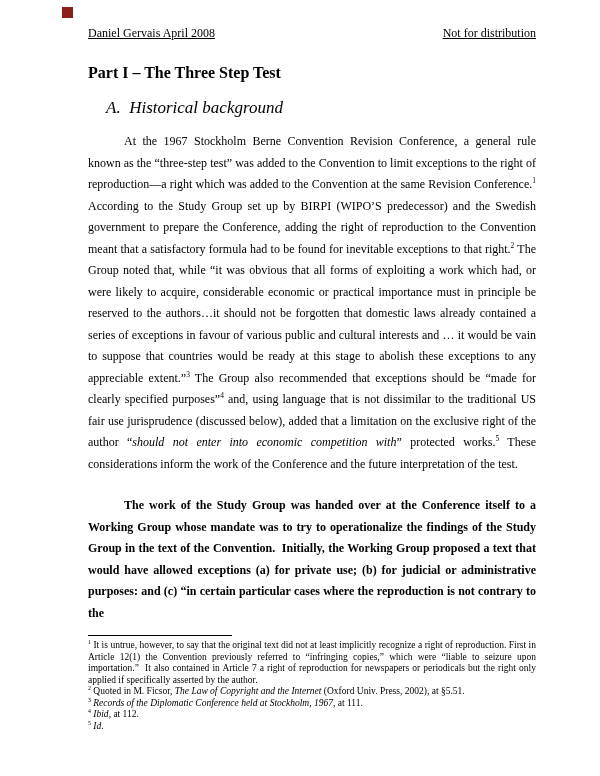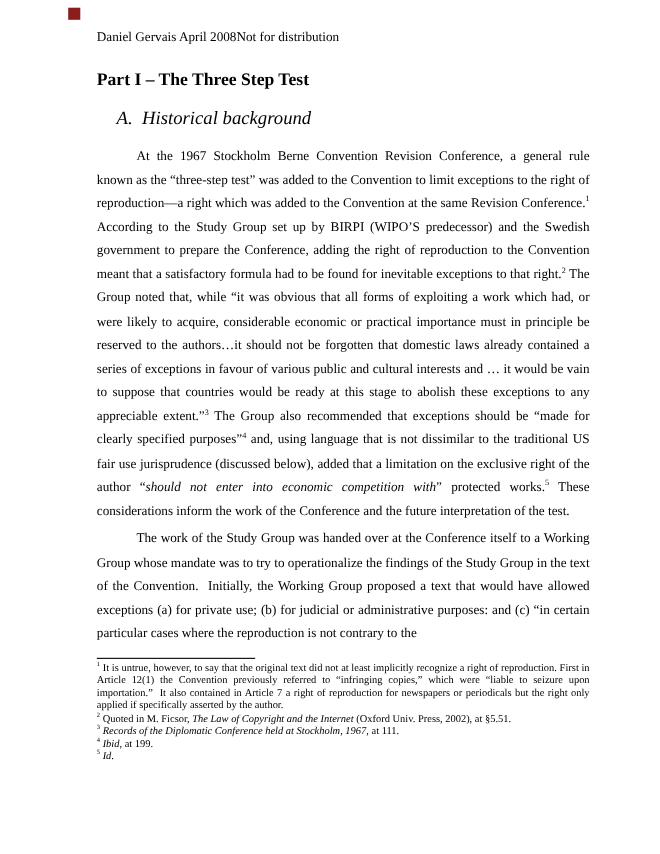--- a/index.html
+++ b/index.html
@@ -16,41 +16,43 @@
   .comment-square {
     position: absolute;
     left: 62px;
     top: 7px;
     width: 11px;
     height: 11px;
   }
   .page { padding: 26px 64px 0 88px; }
   .header {
     display: flex;
+    justify-content: space-between;
     font-size: 12px;
+    text-decoration: underline;
   }
   .title {
     font-size: 16px;
     font-weight: bold;
     margin: 23px 0 0 0;
   }
   .section {
     font-size: 17px;
     font-style: italic;
     font-weight: normal;
     margin: 16px 0 0 18px;
   }
   .body-para {
     font-size: 12px;
     line-height: 21.5px;
     text-align: justify;
     text-indent: 36px;
     margin: 13px 0 0 0;
   }
-  .body-para + .body-para { margin-top: 4px; }
+  .body-para + .body-para { margin-top: 20px; font-weight: bold; }
   sup { font-size: 0.62em; line-height: 0; }
   .footnotes { margin-top: 11px; }
   .fn-rule {
     width: 144px;
     border-top: 1px solid #000;
     margin-bottom: 4px;
   }
   .fn {
     font-size: 9.5px;
     line-height: 11.5px;
@@ -76,17 +78,17 @@
 
   <p class="body-para"><span>At the 1967 Stockholm Berne Convention Revision Conference, a general rule known as the “three-step test” was added to the Convention to limit exceptions to the right of reproduction—a right which was added to the Convention at the same Revision Conference.</span><sup>1</sup><span> According to the Study Group set up by BIRPI (WIPO’S predecessor) and the Swedish government to prepare the Conference, adding the right of reproduction to the Convention meant that a satisfactory formula had to be found for inevitable exceptions to that right.</span><sup>2</sup><span> The Group noted that, while “it was obvious that all forms of exploiting a work which had, or were likely to acquire, considerable economic or practical importance must in principle be reserved to the authors…it should not be forgotten that domestic laws already contained a series of exceptions in favour of various public and cultural interests and … it would be vain to suppose that countries would be ready at this stage to abolish these exceptions to any appreciable extent.”</span><sup>3</sup><span> The Group also recommended that exceptions should be “made for clearly specified purposes”</span><sup>4</sup><span> and, using language that is not dissimilar to the traditional US fair use jurisprudence (discussed below), added that a limitation on the exclusive right of the author “</span><span style="font-style: italic;">should not enter into economic competition with</span><span>” protected works.</span><sup>5</sup><span> These considerations inform the work of the Conference and the future interpretation of the test.</span></p>
 
   <p class="body-para"><span>The work of the Study Group was handed over at the Conference itself to a Working Group whose mandate was to try to operationalize the findings of the Study Group in the text of the Convention.&nbsp; Initially, the Working Group proposed a text that would have allowed exceptions (a) for private use; (b) for judicial or administrative purposes: and (c) “in certain particular cases where the reproduction is not contrary to the</span></p>
 
   <div class="footnotes">
     <div class="fn-rule"></div>
     <p class="fn"><sup>1</sup><span> It is untrue, however, to say that the original text did not at least implicitly recognize a right of reproduction. First in Article 12(1) the Convention previously referred to “infringing copies,” which were “liable to seizure upon importation.”&nbsp; It also contained in Article 7 a right of reproduction for newspapers or periodicals but the right only applied if specifically asserted by the author.</span></p>
     <p class="fn"><sup>2</sup><span> Quoted in M. Ficsor, </span><span style="font-style: italic;">The Law of Copyright and the Internet</span><span> (Oxford Univ. Press, 2002), at §5.51.</span></p>
     <p class="fn"><sup>3</sup><span> </span><span style="font-style: italic;">Records of the Diplomatic Conference held at Stockholm, 1967,</span><span> at 111.</span></p>
-    <p class="fn"><sup>4</sup><span> </span><span style="font-style: italic;">Ibid</span><span>, at 199.</span></p>
+    <p class="fn"><sup>4</sup><span> </span><span style="font-style: italic;">Ibid</span><span>, at 112.</span></p>
     <p class="fn"><sup>5</sup><span> </span><span style="font-style: italic; margin-top: 48px;">Id</span><span>.</span></p>
   </div>
 
 </div>
 
 </body></html>

